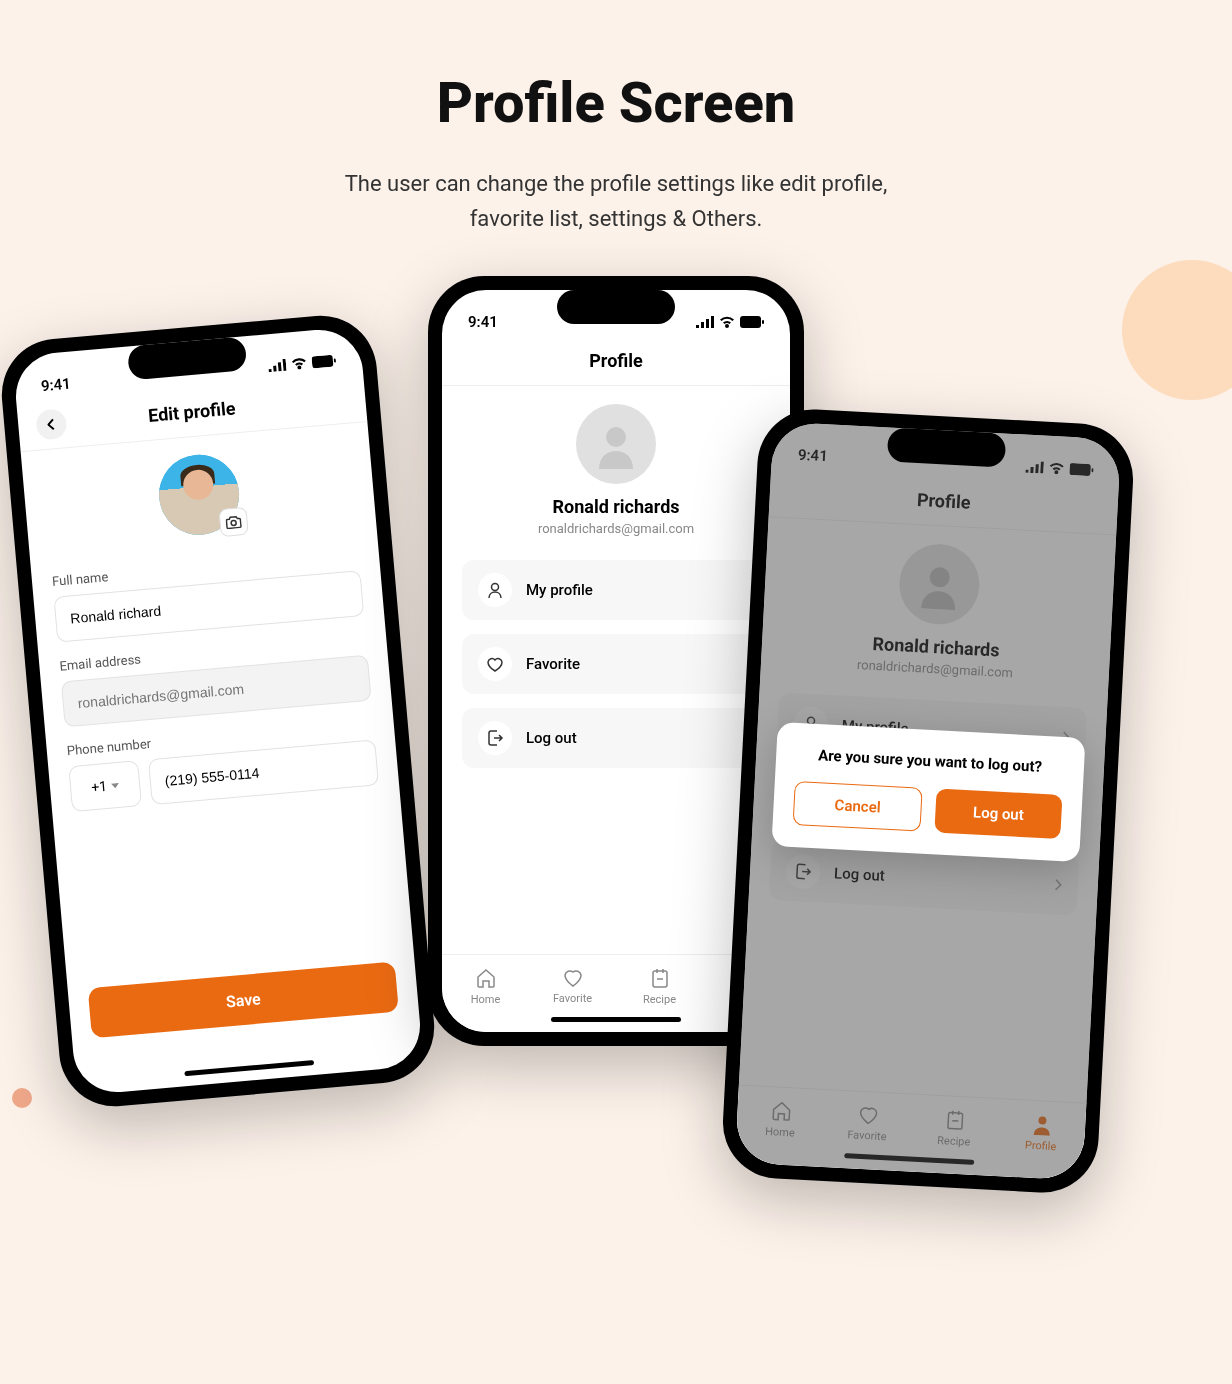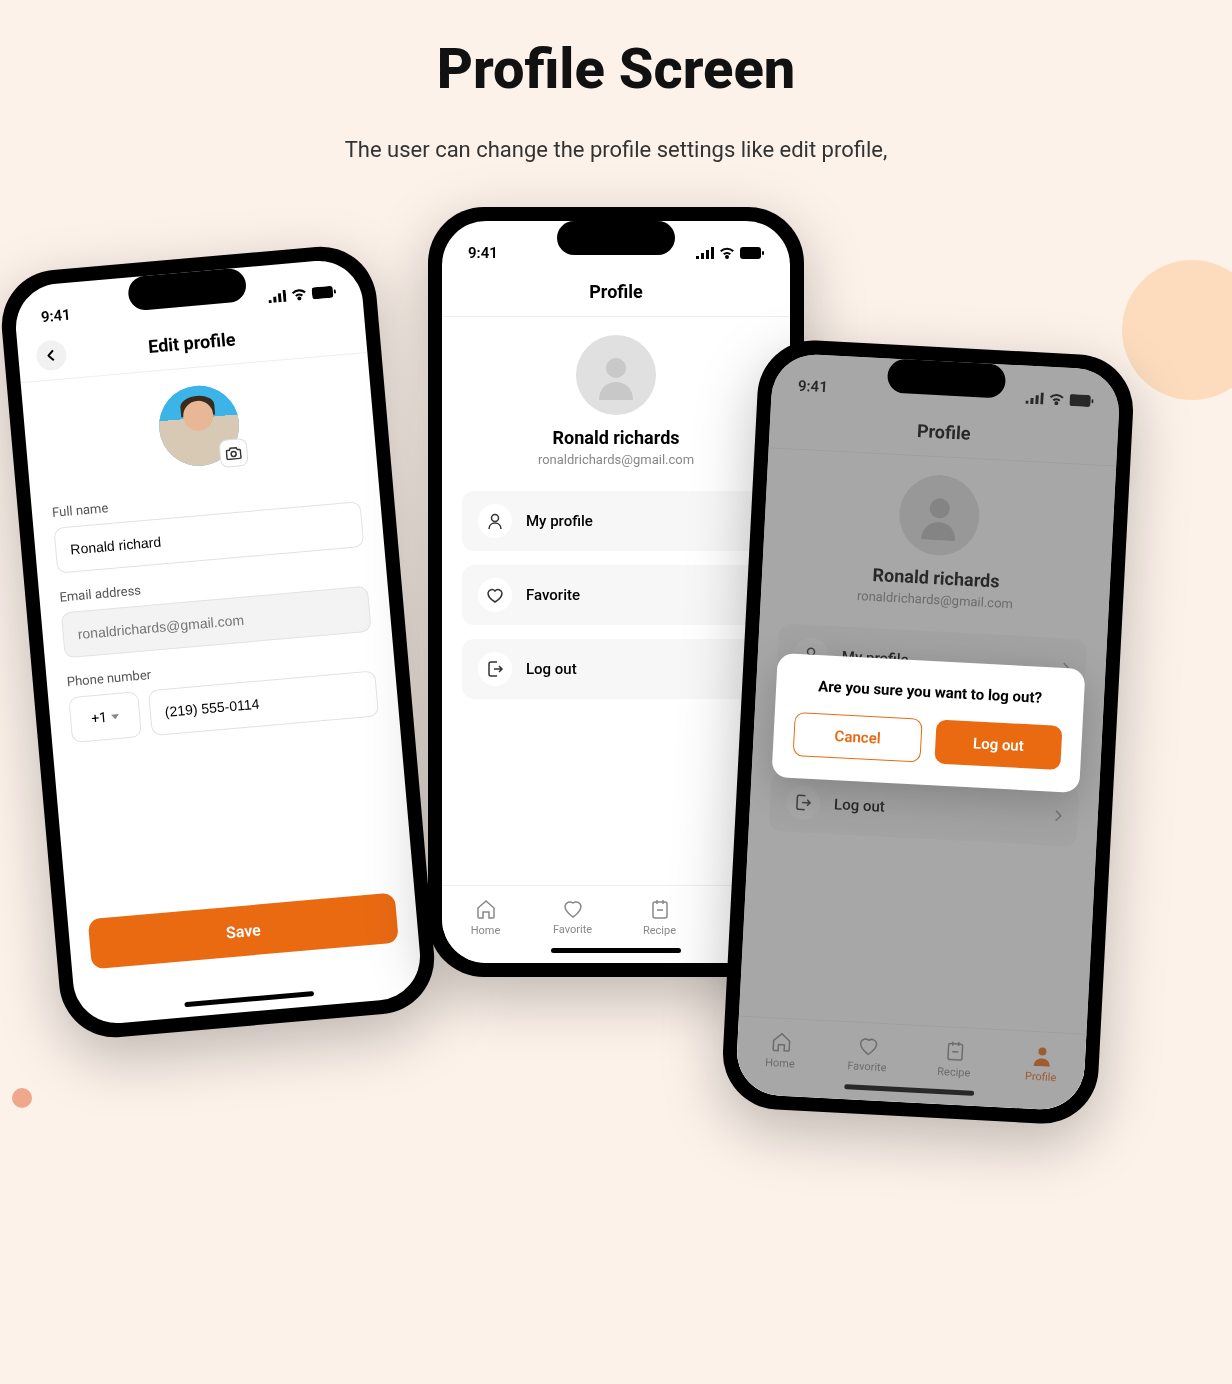--- a/index.html
+++ b/index.html
@@ -1,18 +1,18 @@
 <!DOCTYPE html>
 <html><head>
 <meta charset="utf-8">
 <style>
   * { box-sizing: border-box; margin: 0; padding: 0; }
   body { font-family: -apple-system, BlinkMacSystemFont, 'Segoe UI', Roboto, sans-serif; background: #fcf2ea; width: 1232px; height: 1384px; position: relative; overflow: hidden; border-radius: 24px; }
   
-  .header { text-align: center; padding-top: 36px; }
+  .header { text-align: center; padding-top: 70px; }
   .title { font-size: 56px; font-weight: 800; color: #111; margin-bottom: 30px; }
   .subtitle { font-size: 22px; color: #333; line-height: 1.6; max-width: 700px; margin: 0 auto; }
   
   .deco-circle { position: absolute; border-radius: 50%; }
   .deco1 { width: 140px; height: 140px; background: #fcdcbd; right: -30px; top: 260px; }
   .deco2 { width: 20px; height: 20px; background: #f0a88a; left: 12px; top: 1088px; }
   
   .phones { position: relative; margin-top: 40px; height: 900px; }
   
   .phone { position: absolute; width: 376px; height: 770px; background: #000; border-radius: 56px; padding: 14px; box-shadow: 0 20px 60px rgba(0,0,0,0.25); }
@@ -73,20 +73,21 @@
 </head>
 <body>
 
 <div class="deco-circle deco1"></div>
 <div class="deco-circle deco2"></div>
 
 <div class="header">
   <h1 class="title">Profile Screen</h1>
   <p class="subtitle">
     <span>The user can change the profile settings like edit profile,</span><br>
+    <span>favorite list, settings &amp; Others.</span>
   </p>
 </div>
 
 <div class="phones">
 
   <div class="phone phone1">
     <div class="notch"></div>
     <div class="screen">
       <div class="status-bar">
         <span>9:41</span>

